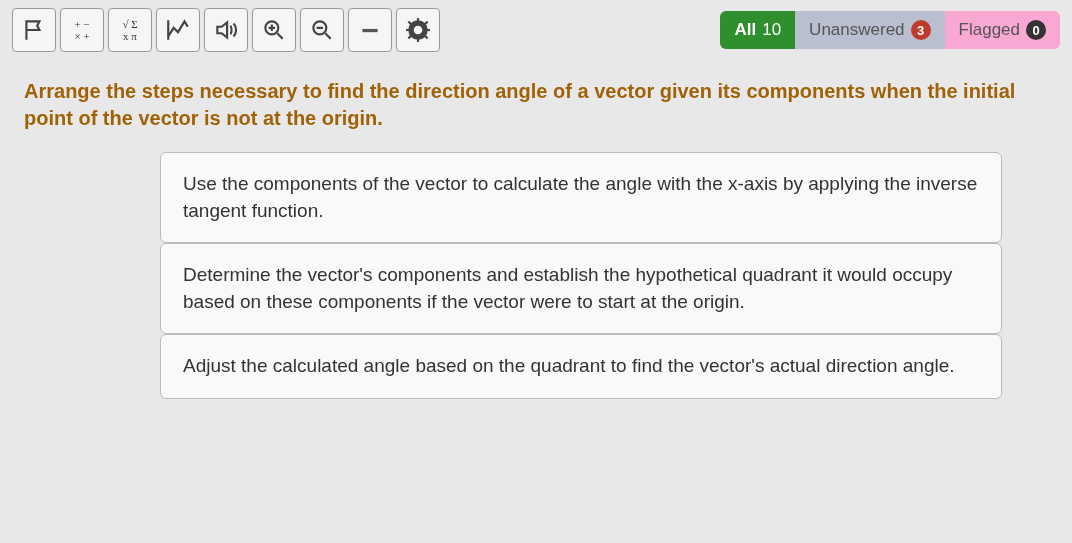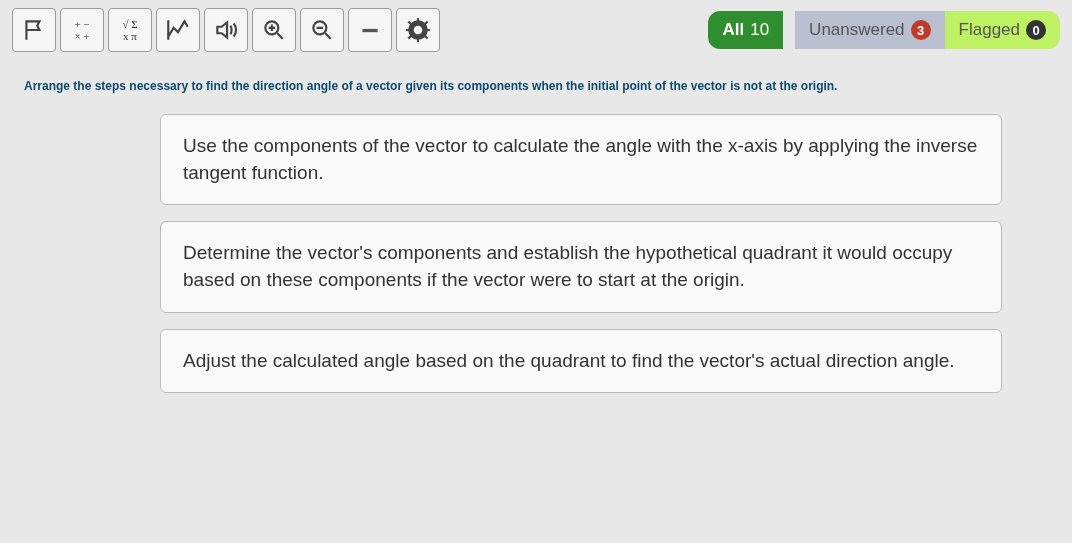--- a/index.html
+++ b/index.html
@@ -37,21 +37,21 @@
     .tool-btn svg { width: 26px; height: 26px; }
     .tool-btn .stack {
       font-size: 11px;
       line-height: 1.1;
       font-family: "Times New Roman", serif;
       text-align: center;
     }
     .status-tabs {
       display: flex;
       align-items: stretch;
-      border-radius: 12px;
+      border-radius: 6px;
       overflow: hidden;
       height: 38px;
       font-size: 17px;
     }
     .tab {
       display: flex;
       align-items: center;
       gap: 6px;
       padding: 0 14px;
       cursor: pointer;
@@ -59,51 +59,49 @@
     }
     .tab-all {
       background: #2f8f2f;
       color: #fff;
       font-weight: bold;
     }
     .tab-all .count { font-weight: normal; }
     .tab-unanswered {
       background: #b9bfcf;
       color: #555;
-      margin-left: 12px;
     }
     .tab-flagged {
-      background: #bef264;
+      background: #f9a8d4;
       color: #555;
       justify-content: flex-end;
     }
     .badge {
       display: inline-flex;
       align-items: center;
       justify-content: center;
       min-width: 20px;
       height: 20px;
       border-radius: 50%;
       font-size: 13px;
       font-weight: bold;
       color: #fff;
     }
     .badge-red { background: #c0392b; }
     .badge-dark { background: #333; color:#fff; }
     .question {
       padding: 18px 24px 12px 24px;
-      font-size: 12px;
+      font-size: 20px;
       font-weight: bold;
-      color: #0c4a6e;
+      color: #a16207;
       line-height: 1.35;
     }
     .cards {
       display: flex;
       flex-direction: column;
-      gap: 16px;
       padding: 8px 70px 0 160px;
     }
     .card {
       background: #f9f9f9;
       border: 1px solid #bbb;
       border-radius: 6px;
       padding: 18px 22px;
       font-size: 19px;
       color: #333;
       line-height: 1.4;

